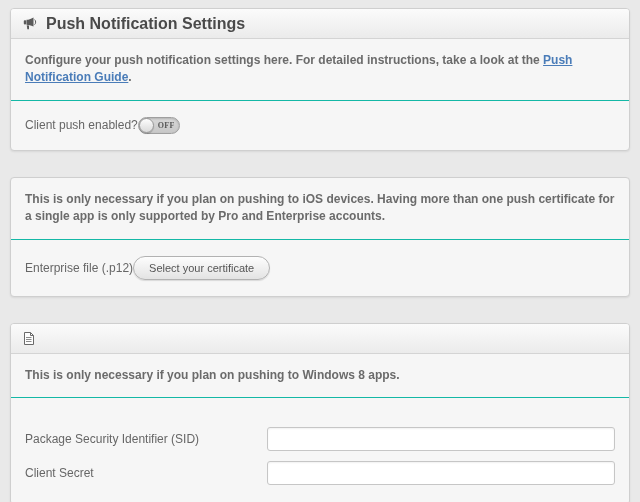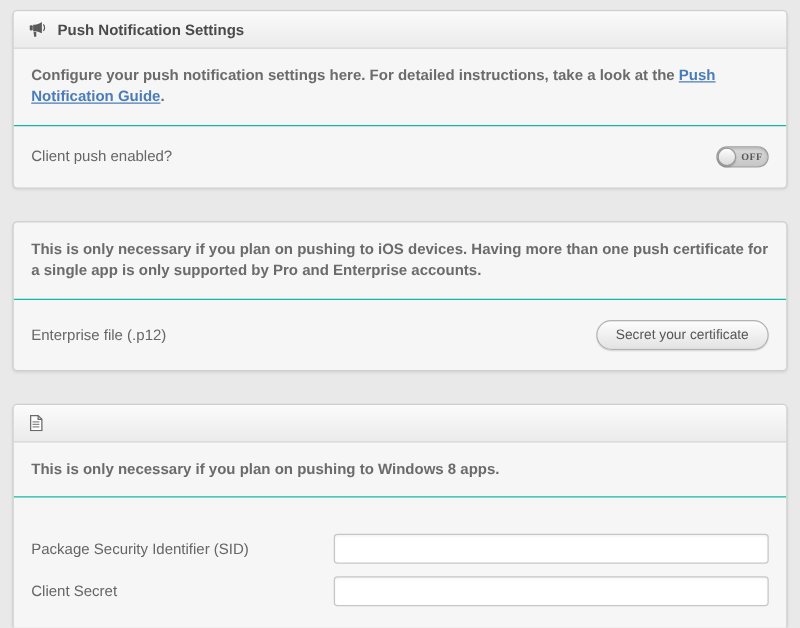--- a/index.html
+++ b/index.html
@@ -19,34 +19,34 @@
     box-shadow: 0 1px 2px rgba(0,0,0,0.08);
     overflow: hidden;
   }
   .panel-header {
     height: 30px;
     display: flex; align-items: center; gap: 8px;
     padding: 0 12px;
     background: linear-gradient(#fbfbfb, #ebebeb);
     border-bottom: 1px solid #d4d4d4;
   }
-  .panel-header h2 { font-size: 12px; font-weight: bold; color: #4a4a4a; }
+  .panel-header h2 { font-size: 16px; font-weight: bold; color: #4a4a4a; }
   .hicon { display: inline-flex; align-items: center; }
 
   .panel-desc {
     padding: 13px 14px;
     border-bottom: 1px solid #14b8a6;
     line-height: 1.45;
     color: #6b6b6b;
     font-weight: bold;
   }
   .link { color: #4a7cb8; text-decoration: underline; cursor: pointer; }
 
   .panel-row {
-    display: flex; align-items: center; justify-content: space-between;
+    display: flex; align-items: center; justify-content: flex-start;
     padding: 16px 14px;
   }
   .panel-row label { color: #666; }
 
   
   .toggle {
     position: relative; width: 42px; height: 17px;
     border-radius: 9px;
     border: 1px solid #9f9f9f;
     background: linear-gradient(#d9d9d9, #c7c7c7);
@@ -121,21 +121,21 @@
         <span class="knob"></span>
         <span class="state">OFF</span>
       </button>
     </div>
   </section>
 
   <section class="panel">
     <div class="panel-desc">This is only necessary if you plan on pushing to iOS devices. Having more than one push certificate for a single app is only supported by Pro and Enterprise accounts.</div>
     <div class="panel-row">
       <label>Enterprise file (.p12)</label>
-      <button class="btn">Secret your certificate</button>
+      <button class="btn">Select your certificate</button>
     </div>
   </section>
 
   <section class="panel">
     <header class="panel-header">
       <span class="hicon">
         <svg width="12" height="13" viewBox="0 0 12 13" aria-hidden="true">
           <path d="M1.5,0.5 h6 l3,3 v9 h-9 z" fill="#fdfdfd" stroke="#6a6a6a"></path>
           <path d="M7.5,0.5 v3 h3" fill="none" stroke="#6a6a6a"></path>
           <line x1="3" y1="5.5" x2="8.5" y2="5.5" stroke="#8a8a8a"></line>

